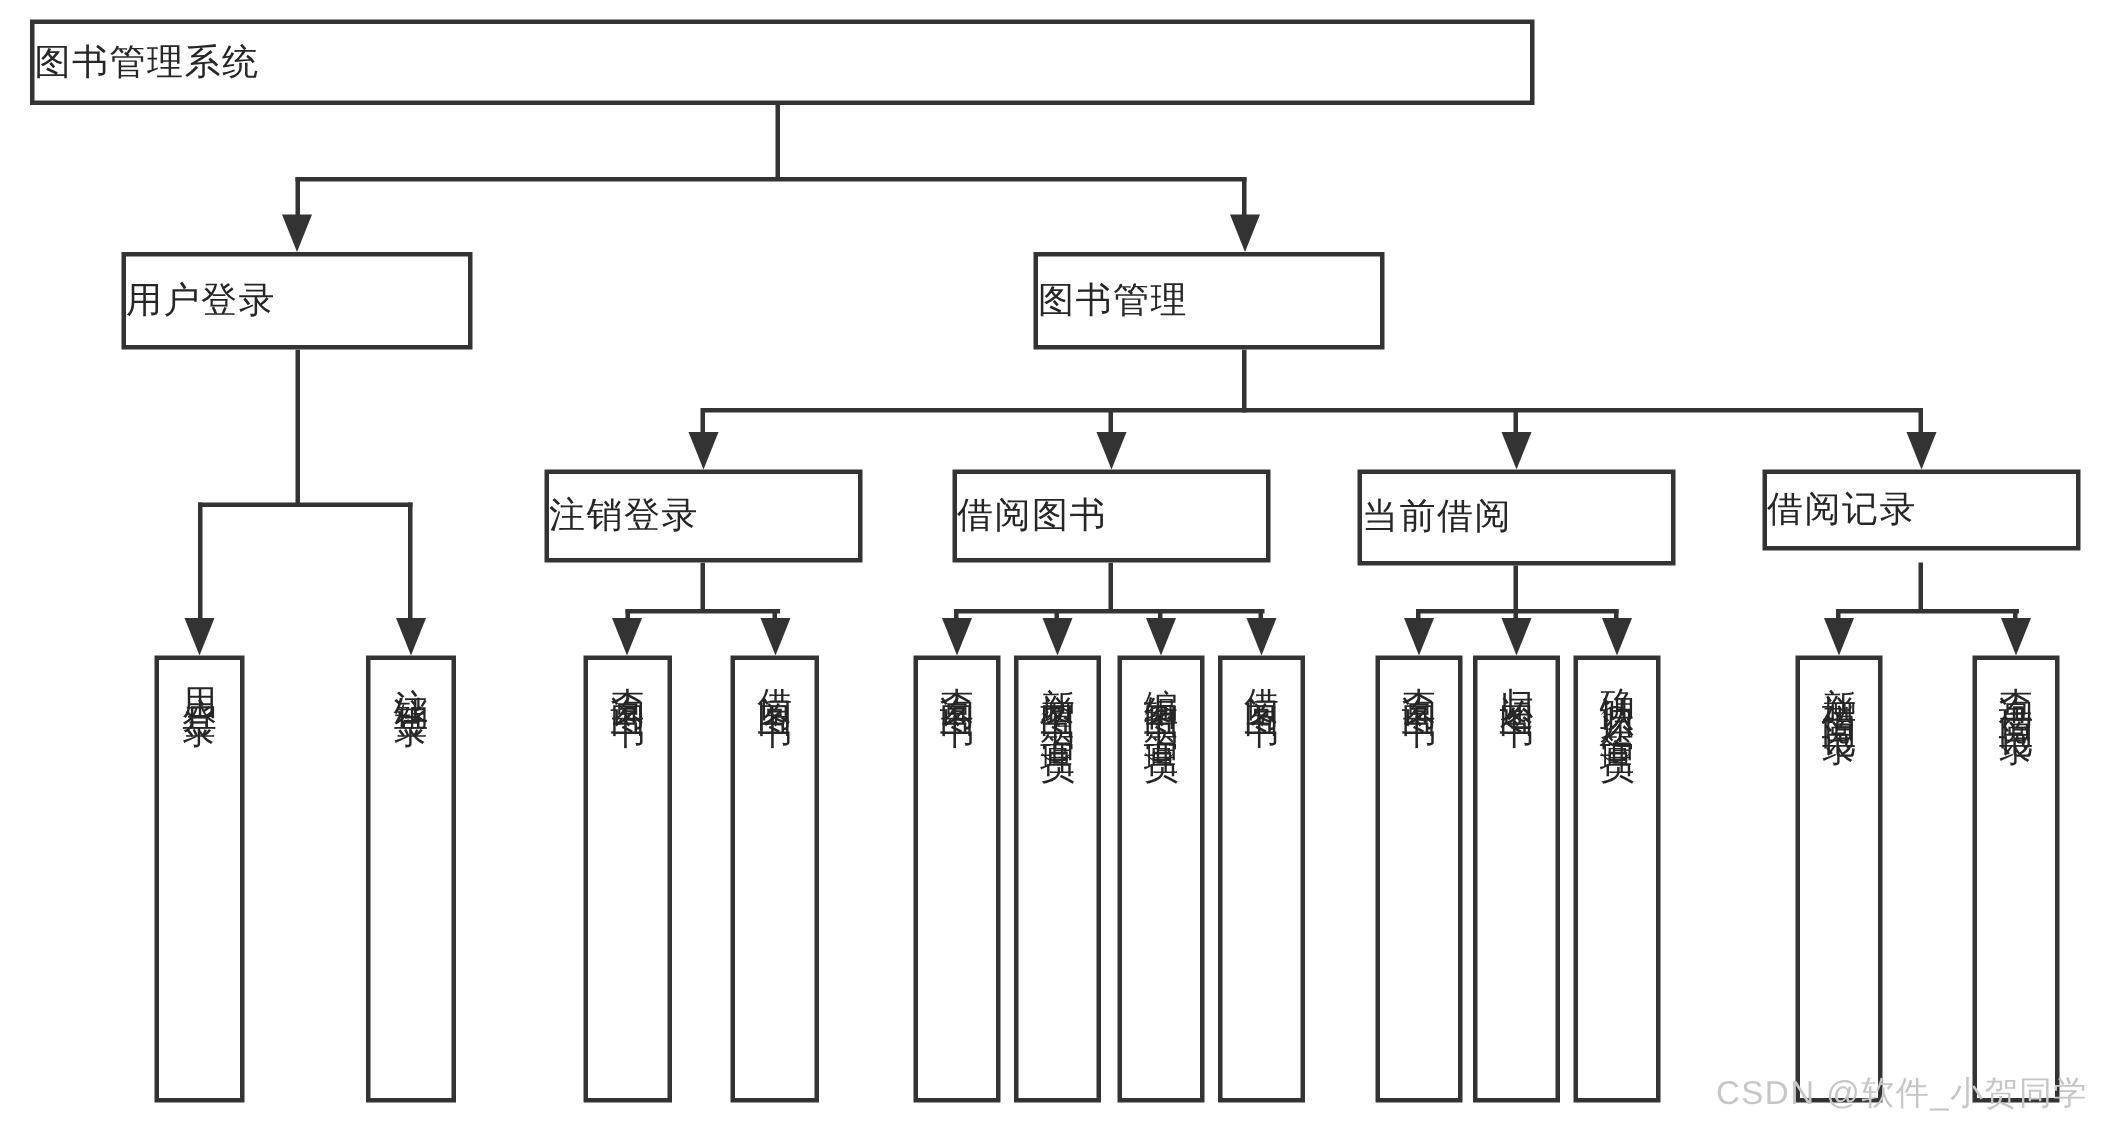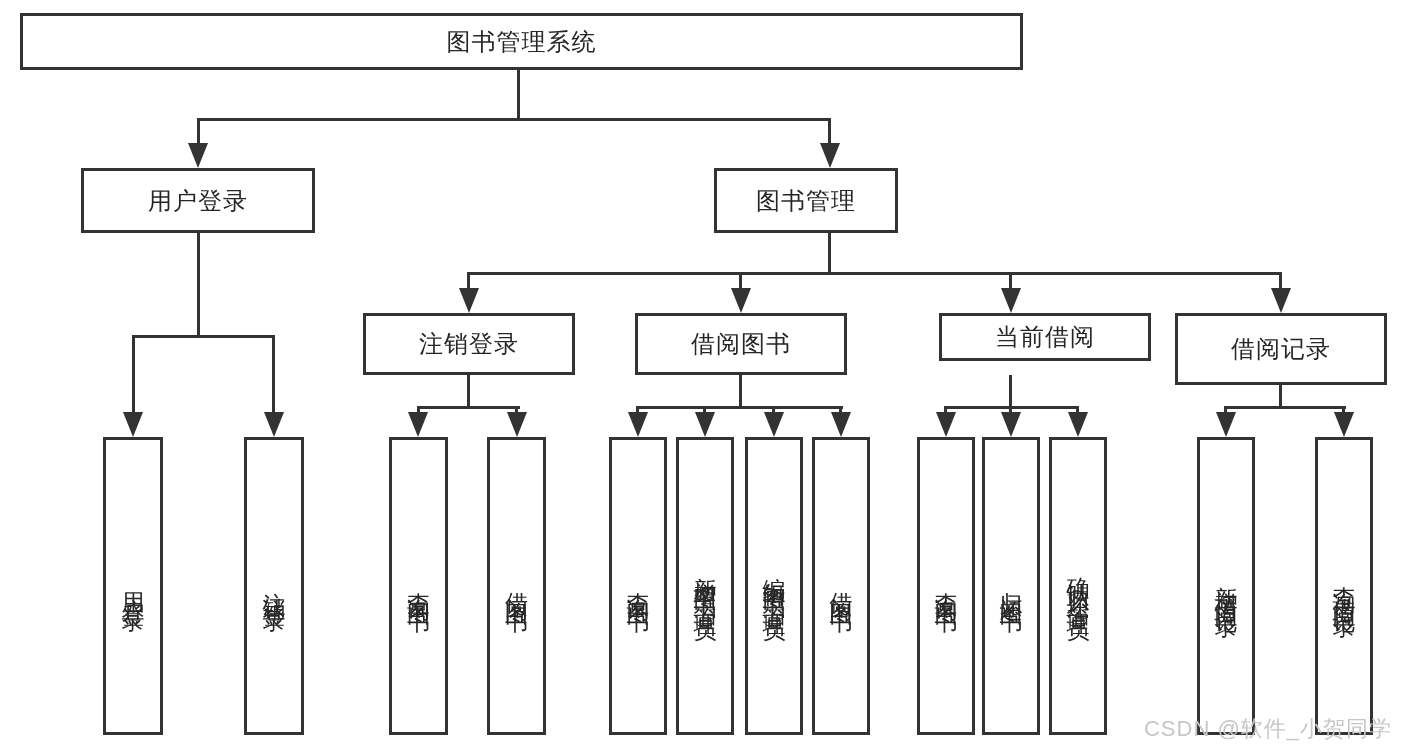--- a/index.html
+++ b/index.html
@@ -12,21 +12,21 @@
   *{margin:0;padding:0;box-sizing:border-box;}
   body{background:var(--page-bg);font-family:"Liberation Sans","DejaVu Sans",sans-serif;}
   .canvas{position:relative;width:1405px;height:747px;background:var(--page-bg);overflow:hidden;}
 
   
   .box{
     position:absolute;z-index:2;
     background:var(--box-bg);
     border:3px solid var(--line);
     color:var(--text);
-    display:flex;align-items:center;justify-content:center;
+    display:flex;align-items:center;justify-content:flex-start;
     font-size:24px;line-height:1;letter-spacing:1px;
     text-align:center;
   }
   .vbox{
     writing-mode:vertical-rl;
     font-size:23px;letter-spacing:6px;
   }
 
   
   .hl,.vl{position:absolute;z-index:1;background:var(--line);}
@@ -60,21 +60,21 @@
   <div class="vl" style="left:517px;top:70px;height:48px"></div>
   <div class="hl" style="left:197px;top:118px;width:634px"></div>
   <div class="vl" style="left:197px;top:118px;height:28px"></div>
   <div class="ah" style="left:188px;top:143px"></div>
   <div class="vl" style="left:828px;top:118px;height:28px"></div>
   <div class="ah" style="left:820px;top:143px"></div>
 
   <div class="box" style="left:81px;top:168px;width:234px;height:65px">
     <span>用户登录</span>
   </div>
-  <div class="box" style="left:714px;top:168px;width:184px;height:65px">
+  <div class="box" style="left:689px;top:168px;width:234px;height:65px">
     <span>图书管理</span>
   </div>
 
   <div class="vl" style="left:197px;top:233px;height:104px"></div>
   <div class="hl" style="left:132px;top:335px;width:143px"></div>
   <div class="vl" style="left:132px;top:335px;height:80px"></div>
   <div class="ah" style="left:123px;top:412px"></div>
   <div class="vl" style="left:272px;top:335px;height:80px"></div>
   <div class="ah" style="left:264px;top:412px"></div>
 
@@ -88,24 +88,24 @@
   <div class="ah" style="left:1001px;top:288px"></div>
   <div class="vl" style="left:1279px;top:272px;height:18px"></div>
   <div class="ah" style="left:1271px;top:288px"></div>
 
   <div class="box" style="left:363px;top:313px;width:212px;height:62px">
     <span>注销登录</span>
   </div>
   <div class="box" style="left:635px;top:313px;width:212px;height:62px">
     <span>借阅图书</span>
   </div>
-  <div class="box" style="left:939px;top:313px;width:212px;height:48px">
+  <div class="box" style="left:905px;top:313px;width:212px;height:64px">
     <span>当前借阅</span>
   </div>
-  <div class="box" style="left:1175px;top:313px;width:212px;height:72px">
+  <div class="box" style="left:1175px;top:313px;width:212px;height:54px">
     <span>借阅记录</span>
   </div>
 
   <div class="vl" style="left:467px;top:375px;height:33px"></div>
   <div class="hl" style="left:417px;top:406px;width:103px"></div>
   <div class="vl" style="left:417px;top:406px;height:10px"></div>
   <div class="ah" style="left:408px;top:412px"></div>
   <div class="vl" style="left:515px;top:406px;height:10px"></div>
   <div class="ah" style="left:507px;top:412px"></div>
 

